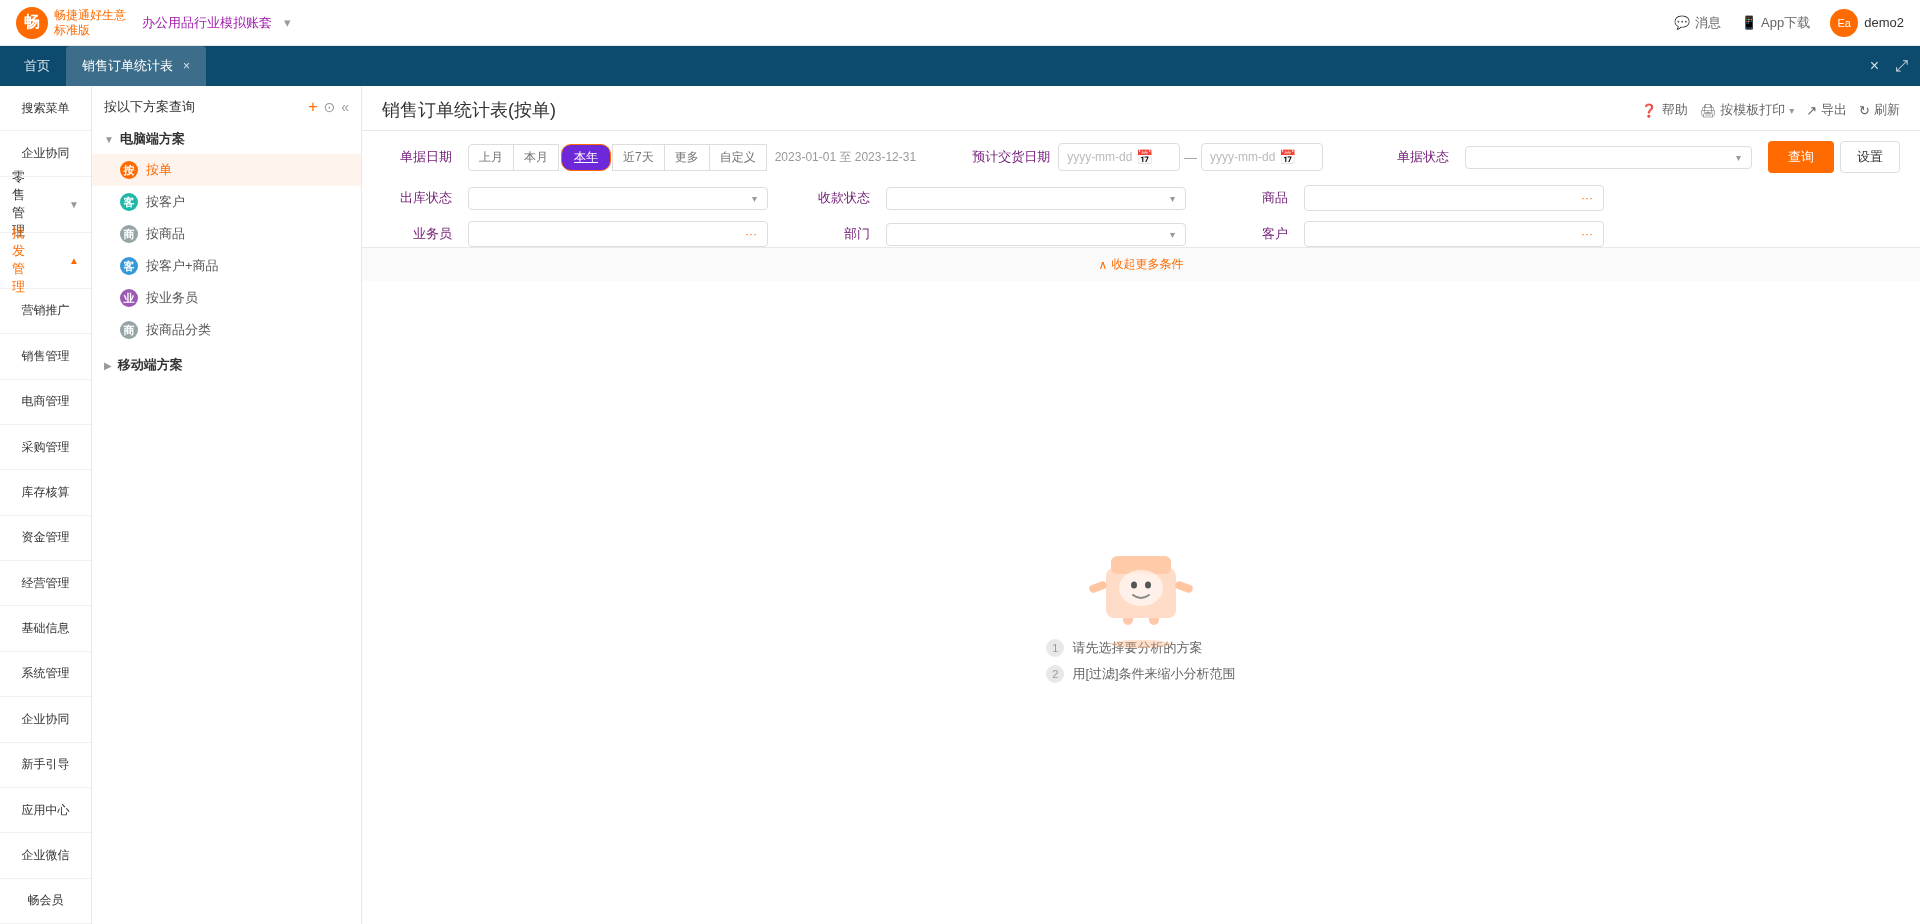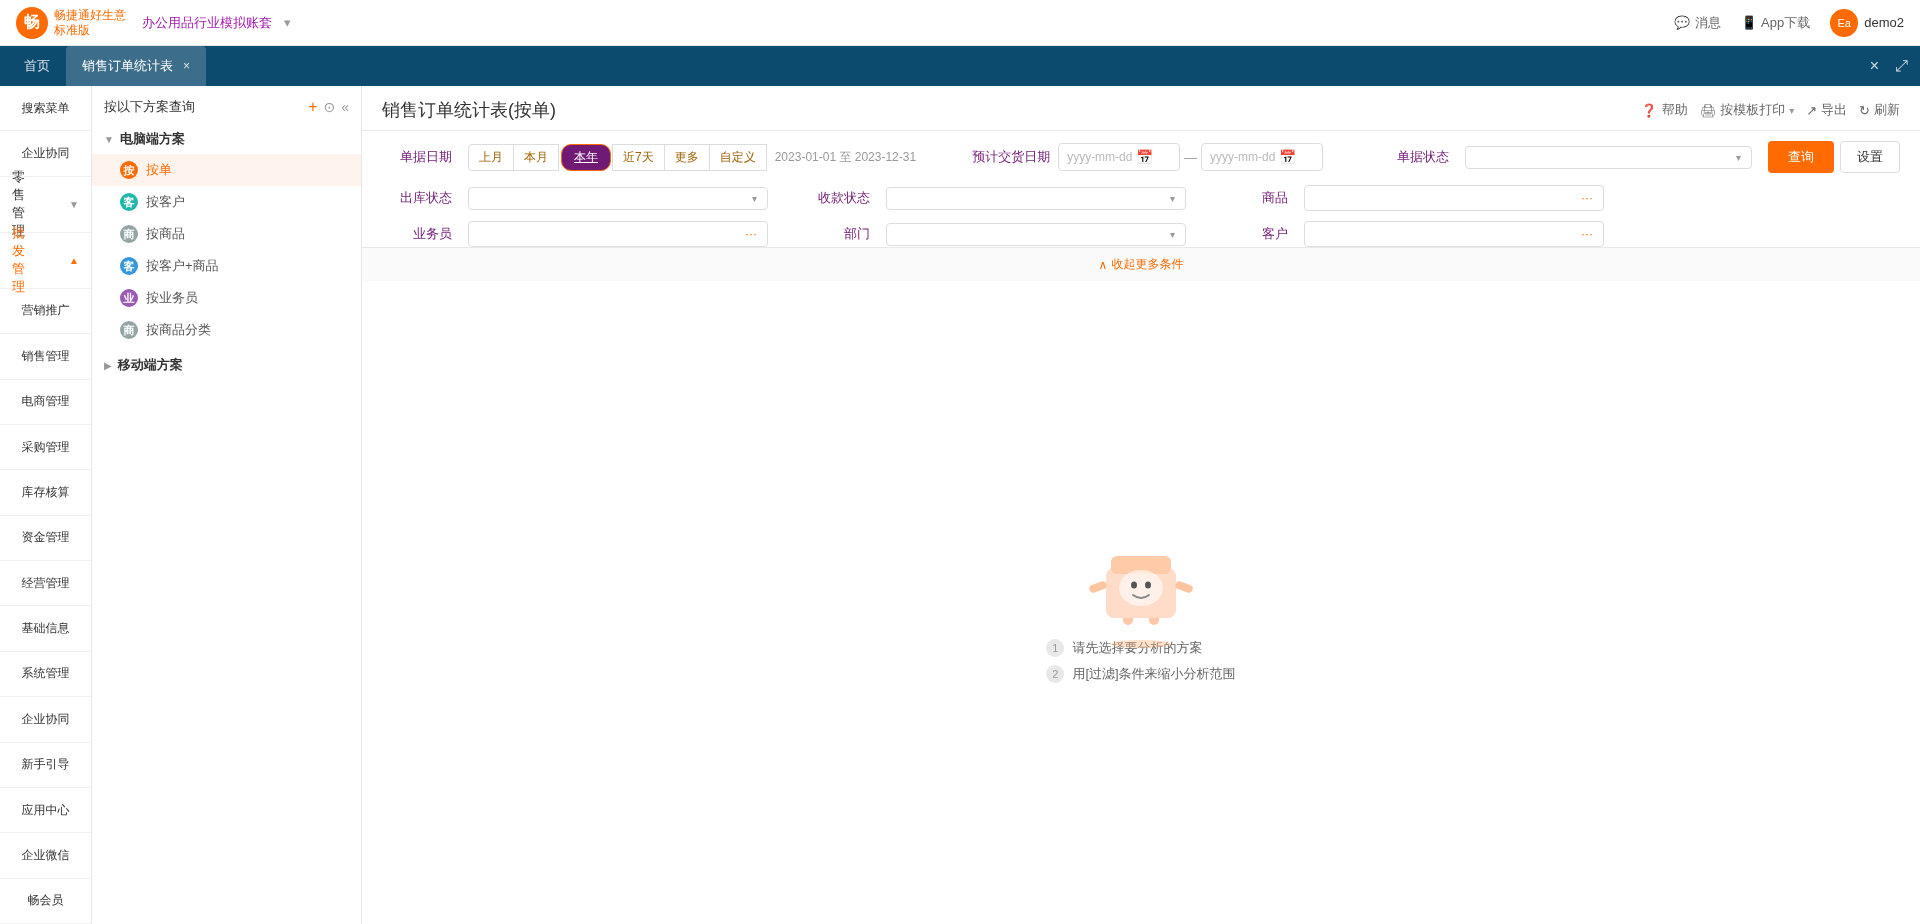--- a/index.html
+++ b/index.html
@@ -100,27 +100,27 @@
     }
     .page-title { font-size: 18px; font-weight: 500; color: #333; }
     .page-header-actions { display: flex; align-items: center; gap: 12px; }
     .header-action-btn { display: flex; align-items: center; gap: 4px; font-size: 13px; color: #666; cursor: pointer; }
     .filter-row { display: flex; align-items: center; gap: 16px; margin-bottom: 12px; flex-wrap: wrap; }
     .filter-row:last-child { margin-bottom: 0; }
     .filter-label { font-size: 13px; color: #701a75; white-space: nowrap; width: 70px; text-align: right; flex-shrink: 0; }
 
     .date-filter { display: flex; align-items: center; gap: 0; }
     .date-btn {
-      padding: 4px 10px; font-size: 12px; color: #a16207; cursor: pointer;
+      padding: 4px 10px; font-size: 12px; color: #737373; cursor: pointer;
       border: 1px solid #ddd; background: #fff; white-space: nowrap;
       margin-left: -1px;
     }
     .date-btn:first-child { border-radius: 4px 0 0 4px; margin-left: 0; }
     .date-btn:last-child { border-radius: 0 4px 4px 0; }
-    .date-btn.active { background: #701a75; color: #fff; border-color: #ff6b00; z-index: 1; position: relative; border-radius: 10px; padding: 4px 12px; margin: 0 2px; text-decoration: underline; }
+    .date-btn.active { background: #6d28d9; color: #fff; border-color: #ff6b00; z-index: 1; position: relative; border-radius: 10px; padding: 4px 12px; margin: 0 2px; text-decoration: underline; }
     .date-range { font-size: 12px; color: #999; margin-left: 8px; }
 
     .filter-select {
       display: flex; align-items: center; border: 1px solid #ddd; border-radius: 4px;
       padding: 5px 10px; cursor: pointer; background: #fff; font-size: 13px; color: #333;
       flex: 1; max-width: 260px; justify-content: space-between;
     }
     .filter-select-text { color: #bbb; }
     .filter-select-arrow { color: #999; font-size: 10px; }
 

